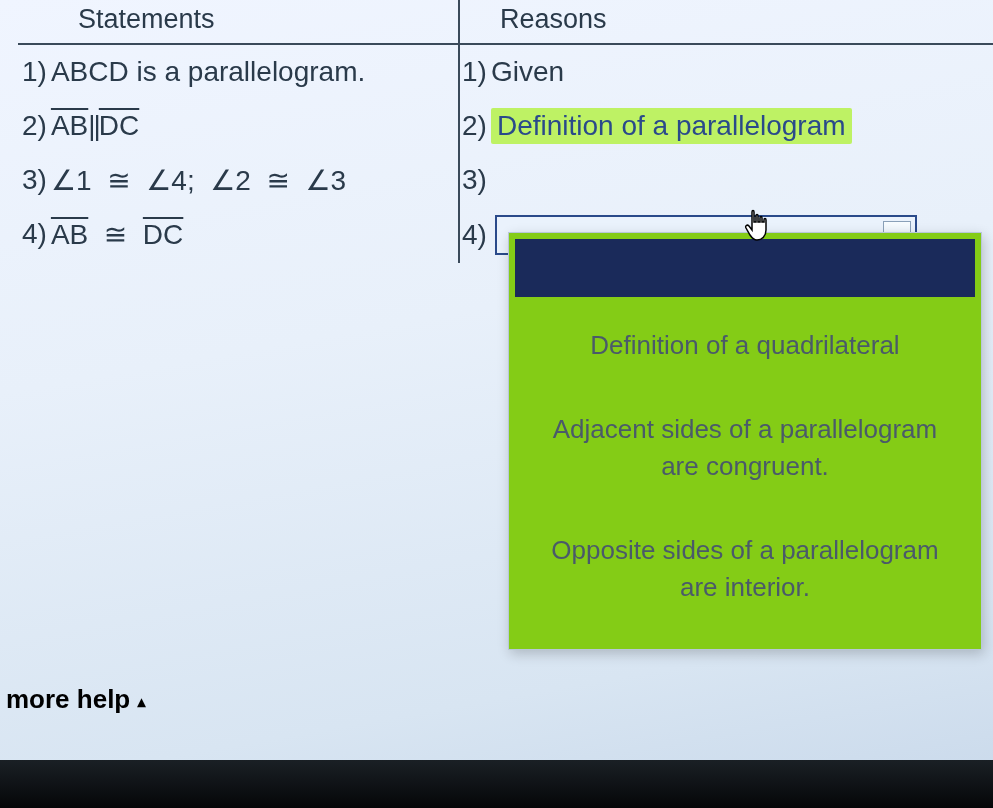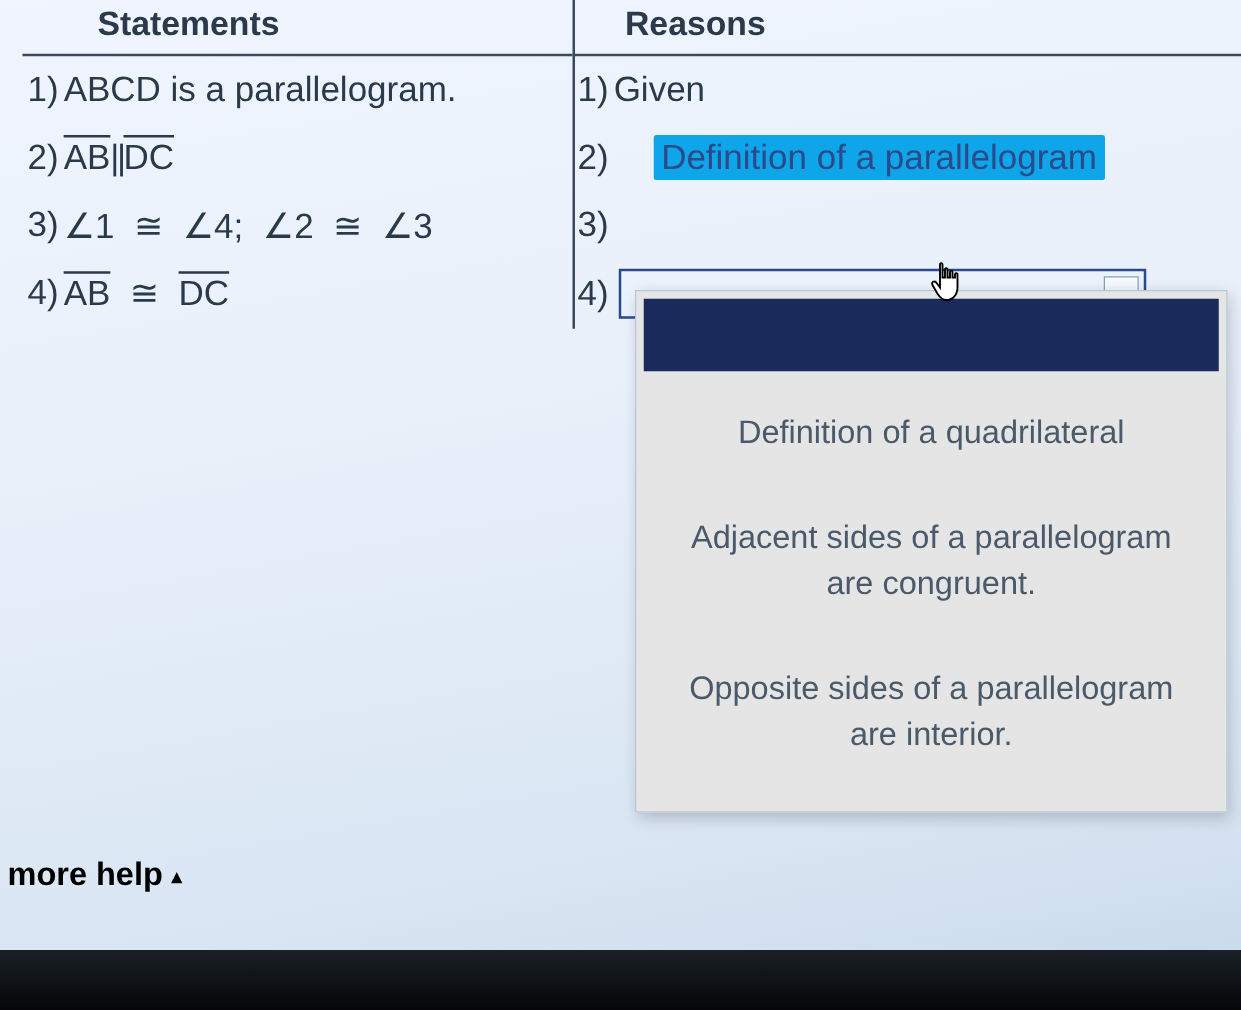--- a/index.html
+++ b/index.html
@@ -24,21 +24,21 @@
     width: 440px; 
     padding-left: 18px;
     border-right: 2px solid #3a4a5a;
   }
   .reasons-col { 
     flex: 1; 
     padding-left: 0;
   }
   .col-header {
     font-size: 27px;
-    font-weight: bold;
+    font-weight: normal;
     color: #2a3a4a;
     padding: 4px 8px 8px 60px;
     border-bottom: 2px solid #3a4a5a;
   }
   .reasons-col .col-header {
     padding-left: 40px;
   }
   .row {
     font-size: 28px;
     color: #2a3a4a;
@@ -61,25 +61,24 @@
     content: "∠";
   }
   .cong::before {
     content: "≅";
   }
   .parallel::before {
     content: "||";
     letter-spacing: -2px;
   }
   .highlight {
-    background: #0ea5e9;
+    background: #bef264;
     padding: 2px 6px;
     border-radius: 2px;
     color: #2a4a8a;
-    margin-left: 32px;
   }
   .dropdown-field {
     display: inline-block;
     border: 2px solid #2a4a8a;
     background: #eaf2fc;
     width: 418px;
     height: 36px;
     position: relative;
     margin-left: 4px;
   }
@@ -103,21 +102,21 @@
     left: 742px;
     top: 208px;
     z-index: 120;
     pointer-events: none;
   }
   .dropdown-panel {
     position: absolute;
     left: 508px;
     top: 232px;
     width: 472px;
-    background: #e5e5e5;
+    background: #84cc16;
     border: 1px solid #b8c8d8;
     box-shadow: 2px 4px 12px rgba(0,0,0,0.2);
     z-index: 100;
     padding-bottom: 20px;
   }
   .dropdown-option {
     font-size: 26px;
     color: #4a5a6a;
     padding: 24px 30px;
     text-align: center;

